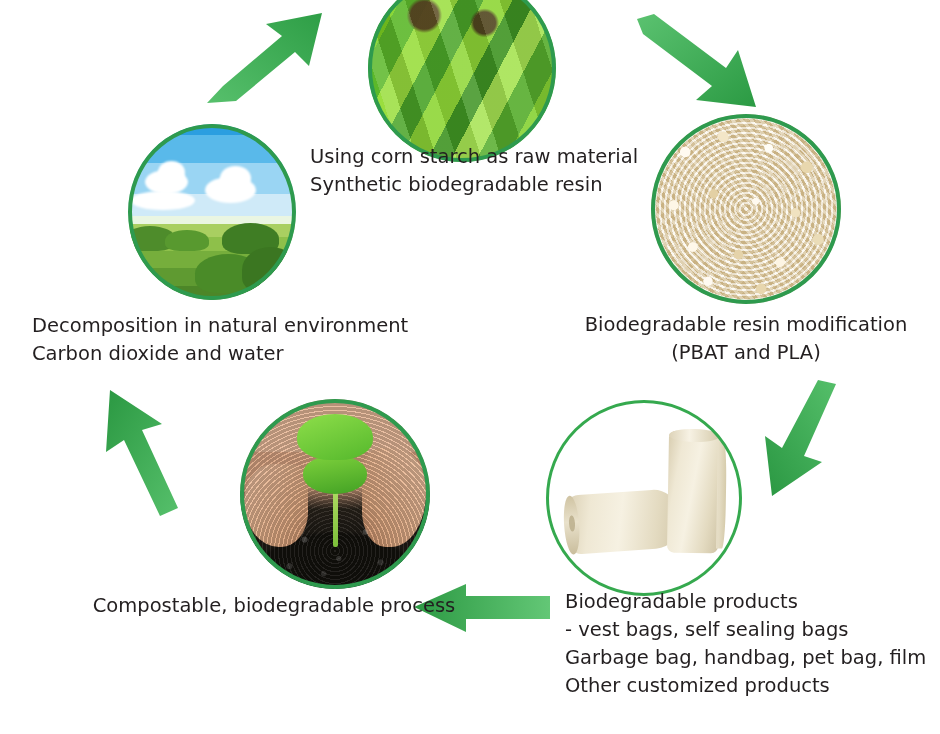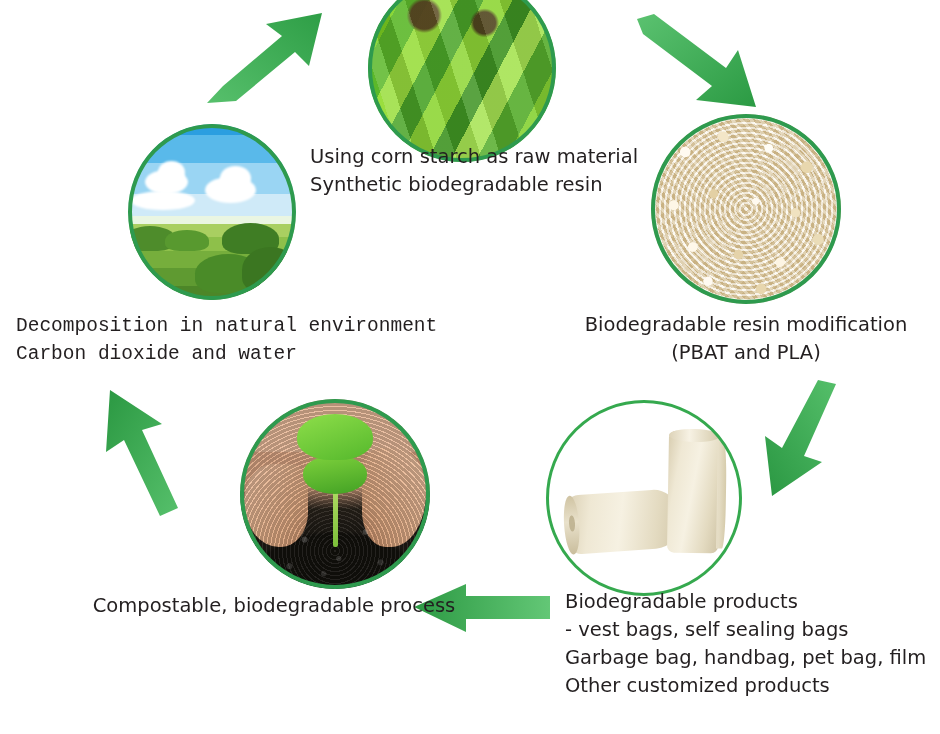--- a/index.html
+++ b/index.html
@@ -239,21 +239,21 @@
       <path d="M62,130 L80,122 L44,44 L64,38 L12,4 L8,66 L26,54 Z" fill="url(#gE)"></path>
     </svg>
   </div>
 
   <div class="txt" style="left:310px;top:143px;width:400px;">Using corn starch as raw material
 Synthetic biodegradable resin</div>
 
   <div class="txt center" style="left:546px;top:311px;width:400px;">Biodegradable resin modification
 (PBAT and PLA)</div>
 
-  <div class="txt" style="left:16px;top:312px;width:440px;font-family:Liberation Mono, monospace;">Decomposition in natural environment
+  <div class="txt" style="left:32px;top:312px;width:440px;">Decomposition in natural environment
 Carbon dioxide and water</div>
 
   <div class="txt" style="left:74px;top:592px;width:400px;text-align:center;">Compostable, biodegradable process</div>
 
   <div class="txt" style="left:565px;top:588px;width:380px;">Biodegradable products
 - vest bags, self sealing bags
 Garbage bag, handbag, pet bag, film
 Other customized products</div>
 
 </div>

